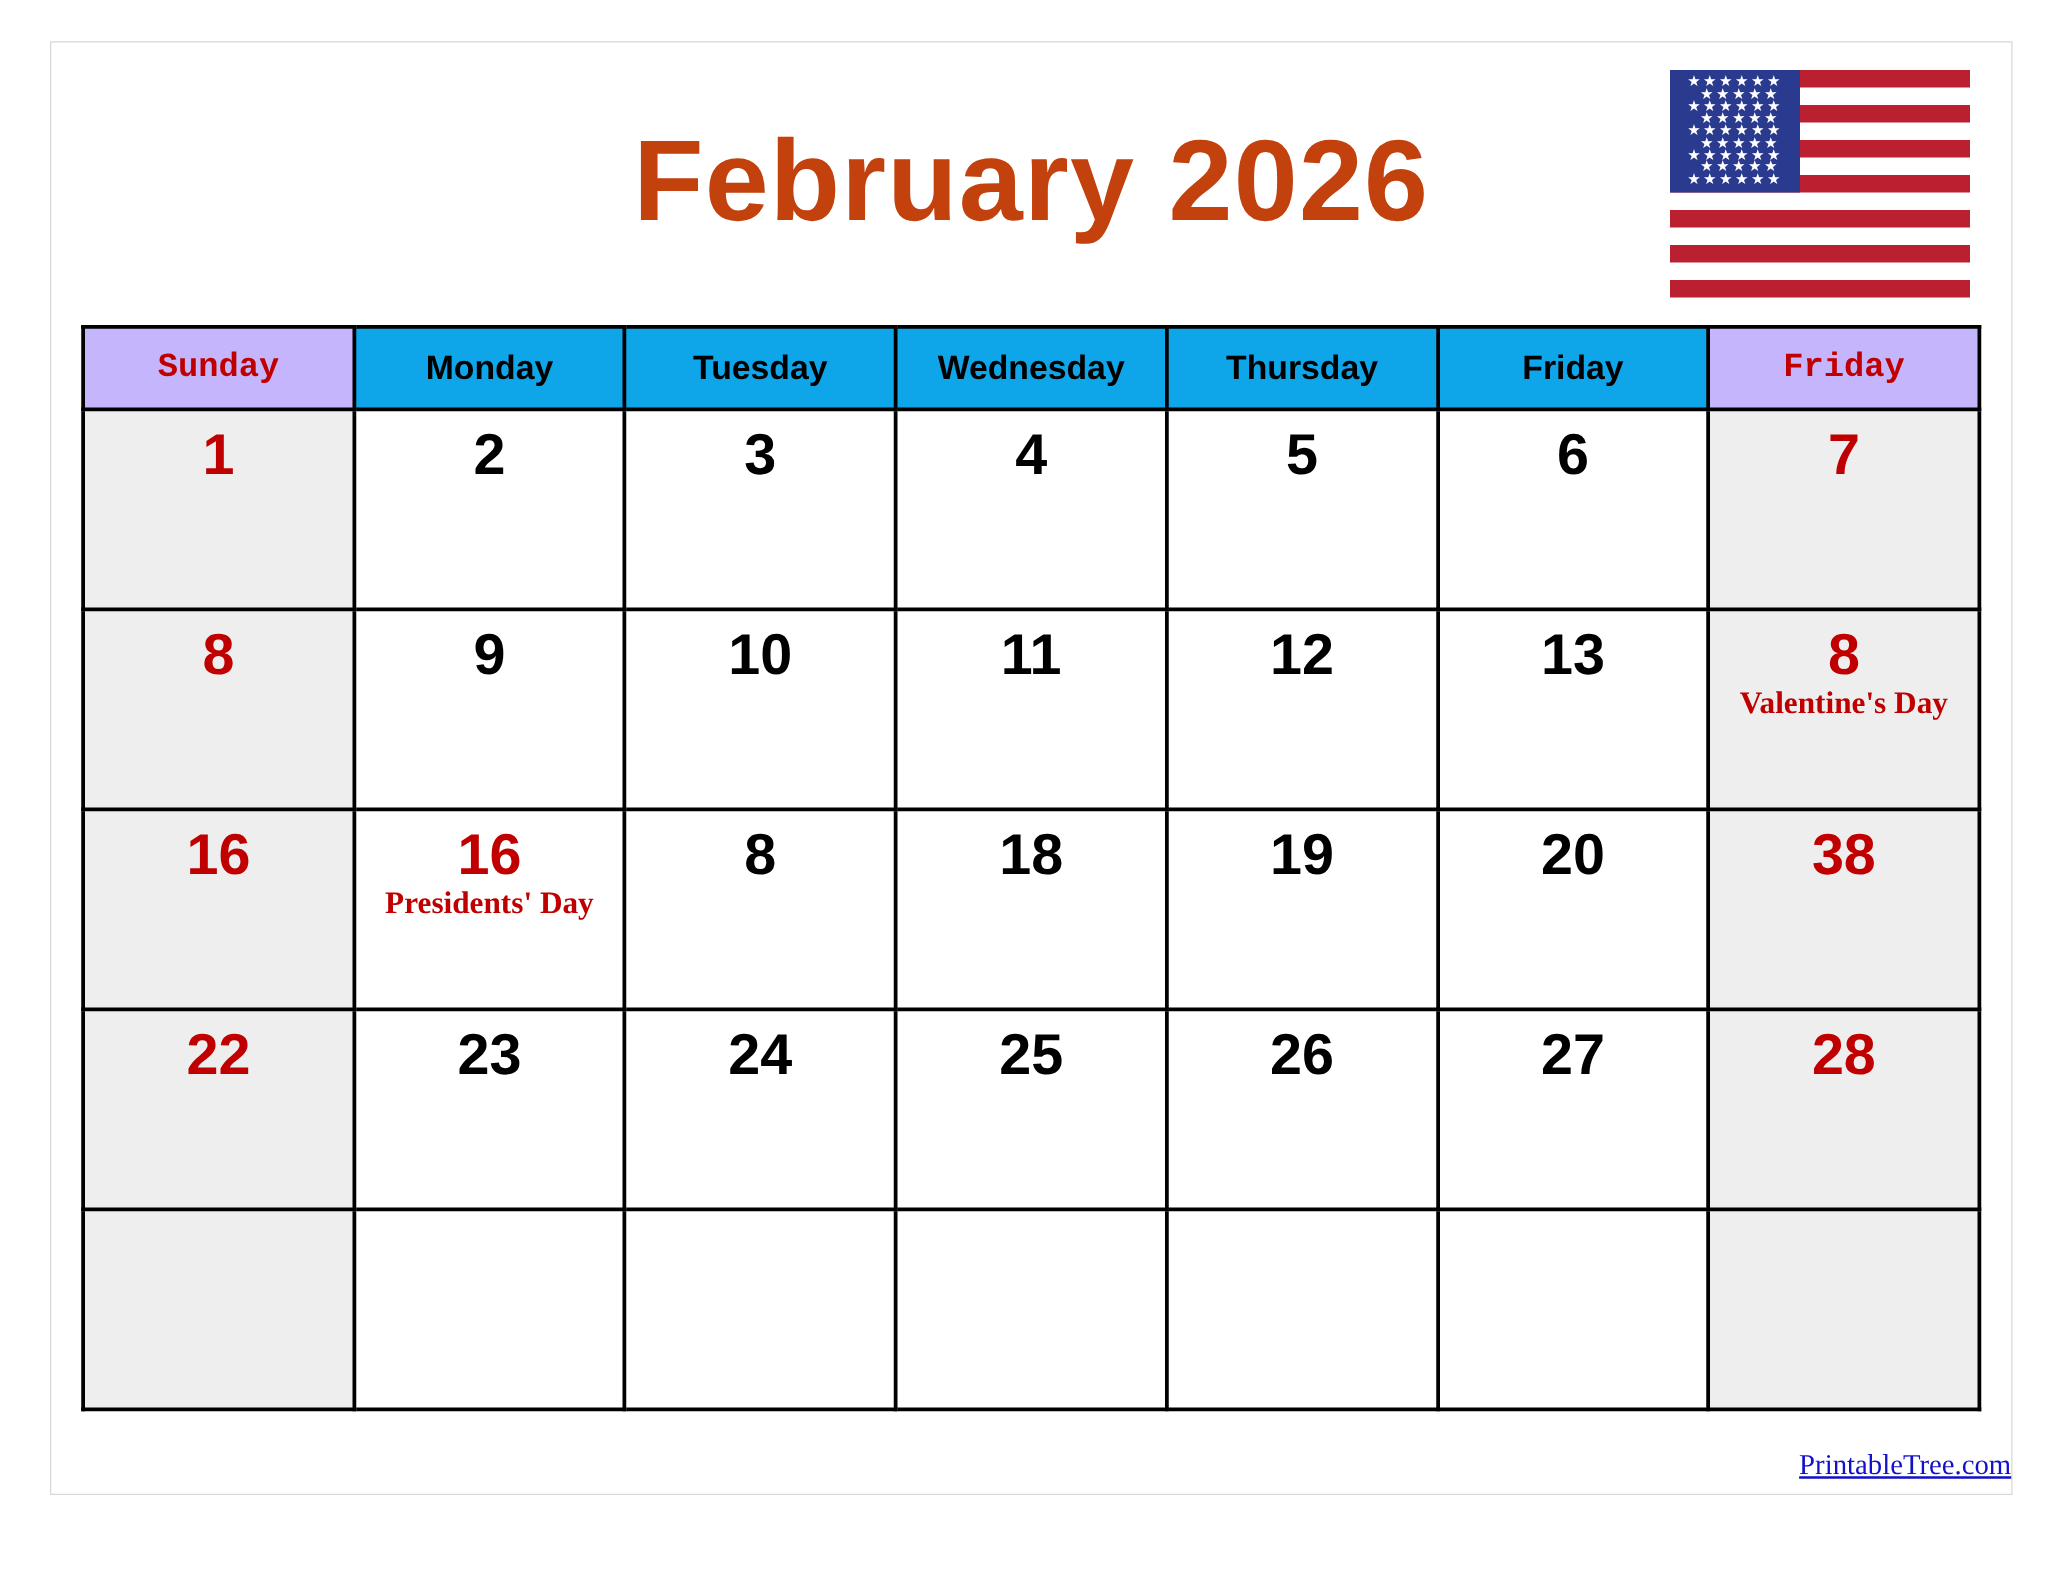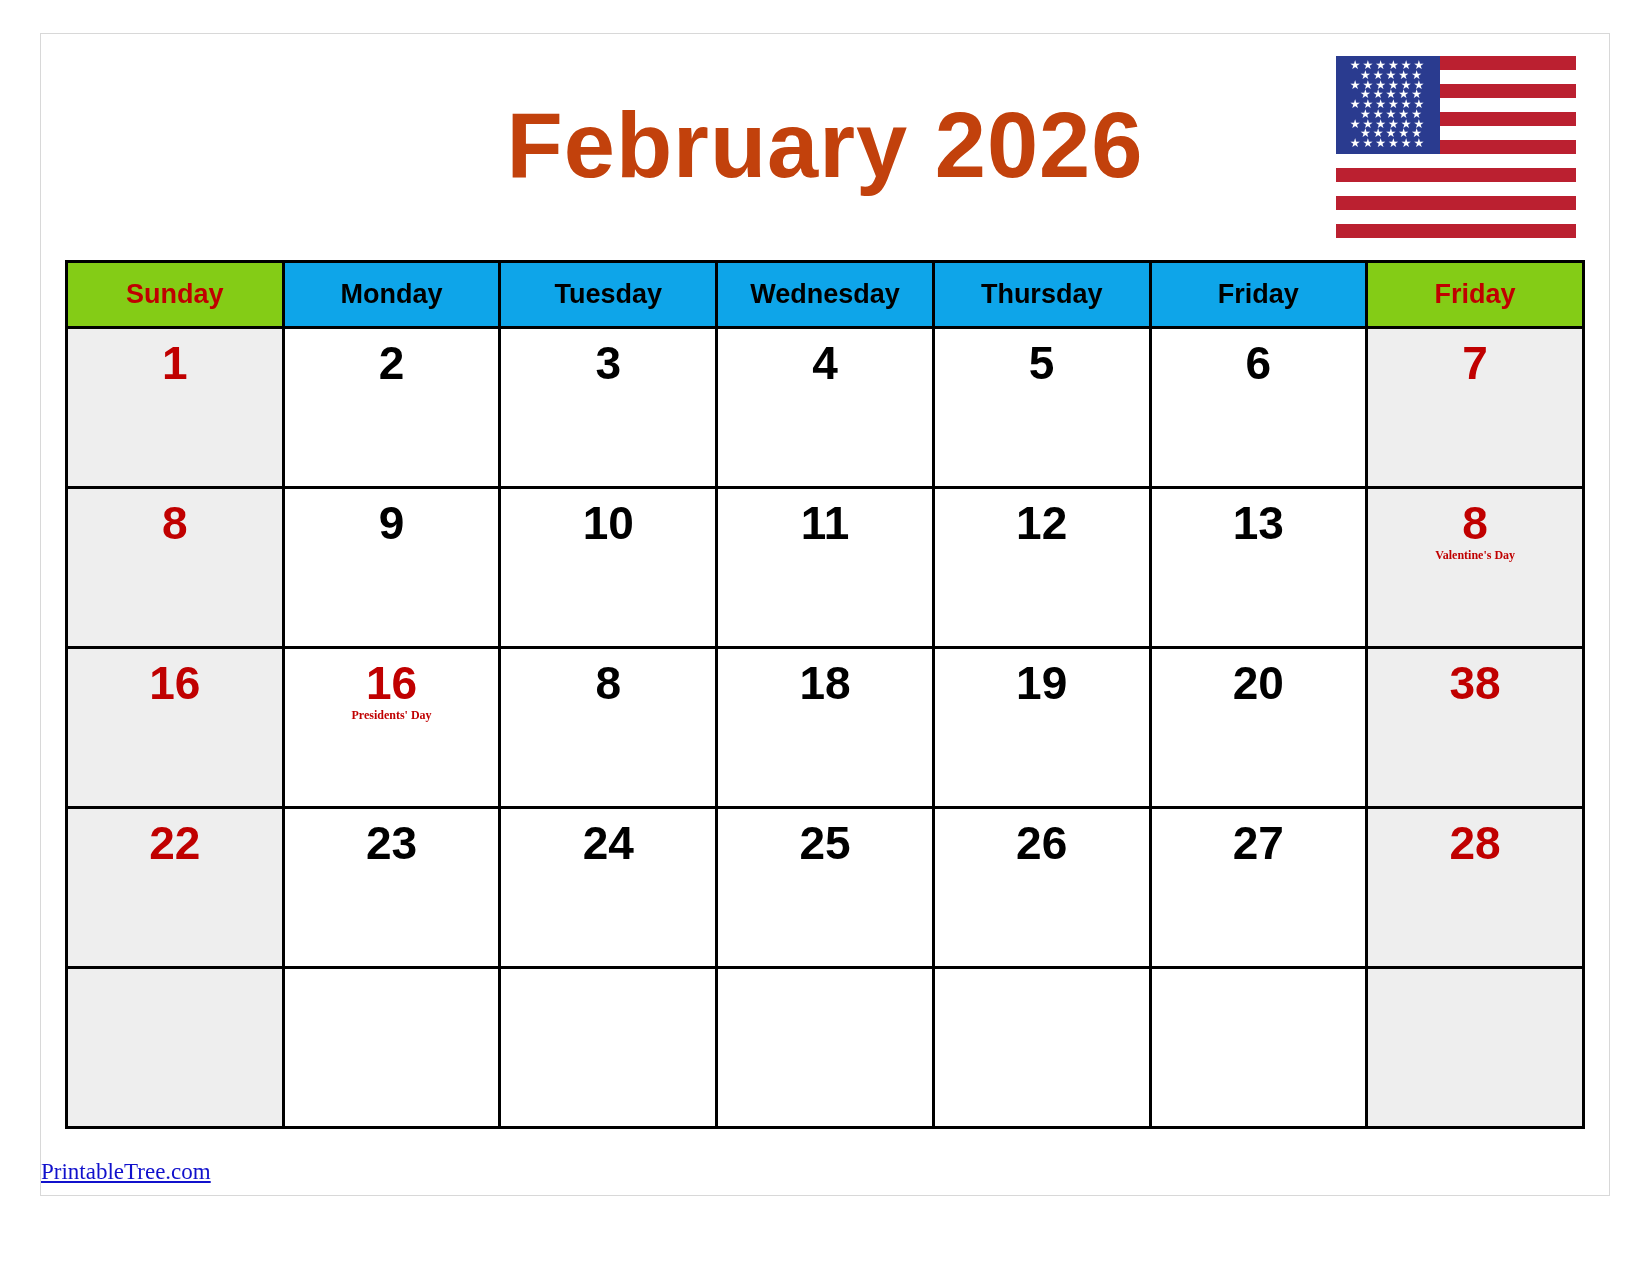--- a/index.html
+++ b/index.html
@@ -85,56 +85,57 @@
   .cal thead th {
     height: 66px;
     font-size: 27px;
     font-weight: bold;
     text-align: center;
     vertical-align: middle;
     color: #000000;
     background: #0ea5e9;
   }
   .cal thead th.weekend {
-    background: #84cc16;
+    background: #c4b5fd;
     color: #c00000;
+    font-family: Liberation Mono, monospace;
   }
   .cal tbody td {
     height: 160px;
     background: #ffffff;
   }
   .cal tbody td.weekend { background: #eeeeee; }
   .daynum {
     display: block;
     margin-top: 10px;
     text-align: center;
     font-size: 46px;
     font-weight: bold;
     line-height: 1.05;
     color: #000000;
   }
   .daynum.red { color: #c00000; }
   .event {
     display: block;
     text-align: center;
-    font-size: 12px;
+    font-size: 25px;
     font-weight: bold;
     color: #c00000;
     font-family: "Liberation Serif", serif;
     margin-top: 2px;
     line-height: 1.1;
   }
   .empty-row td { height: 160px; }
 
   
   .footer {
     position: absolute;
     left: 0; bottom: 10px;
     width: 100%;
-    text-align: left;
+    text-align: right;
   }
   .footer a {
     font-size: 23px;
     color: #1111cc;
     text-decoration: underline;
     font-family: "Liberation Serif", serif;
   }
 </style>
 </head>
 <body>

